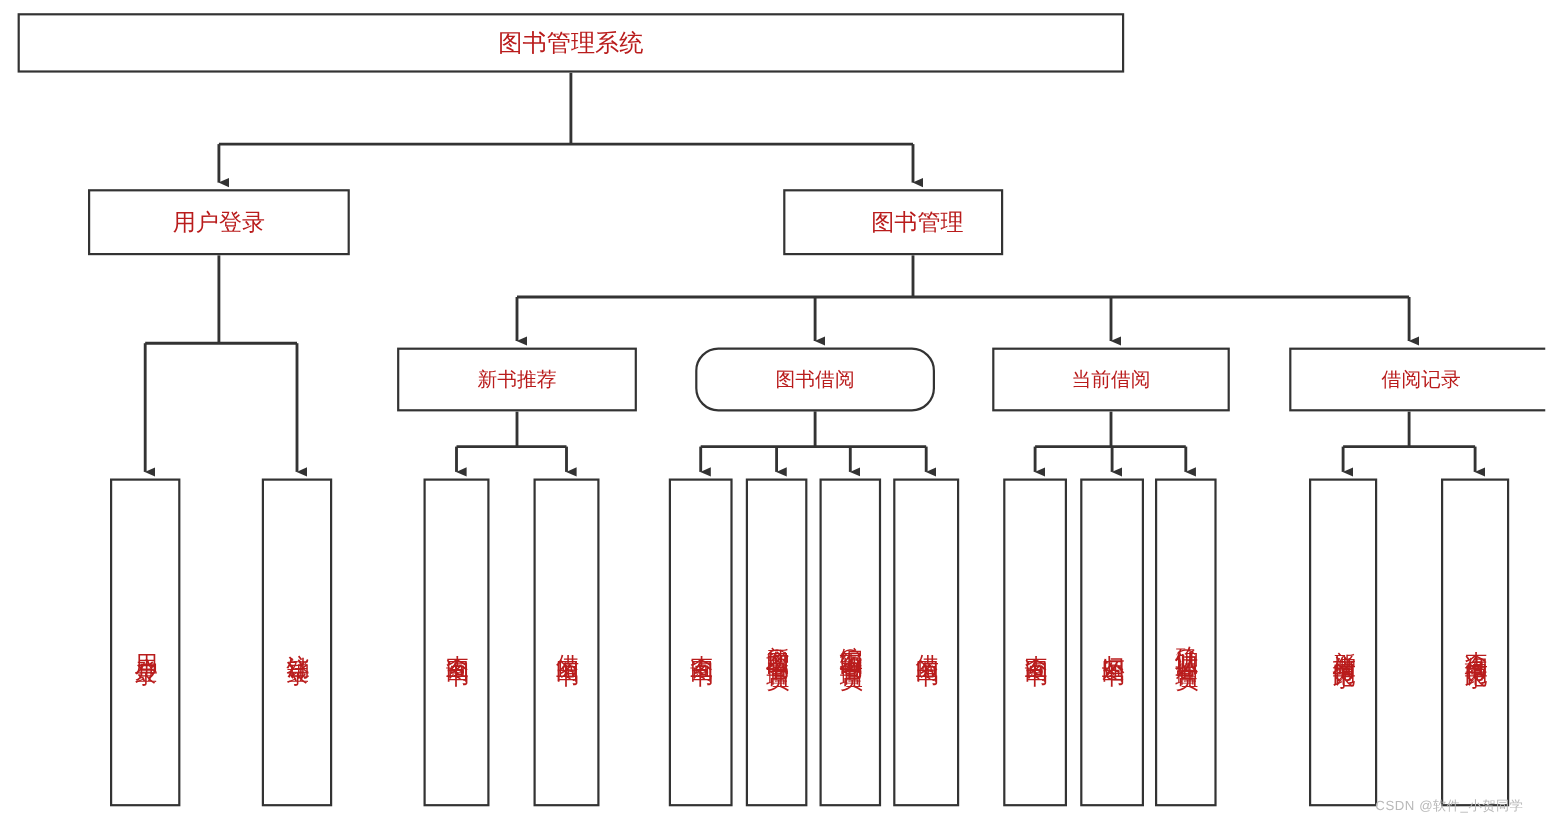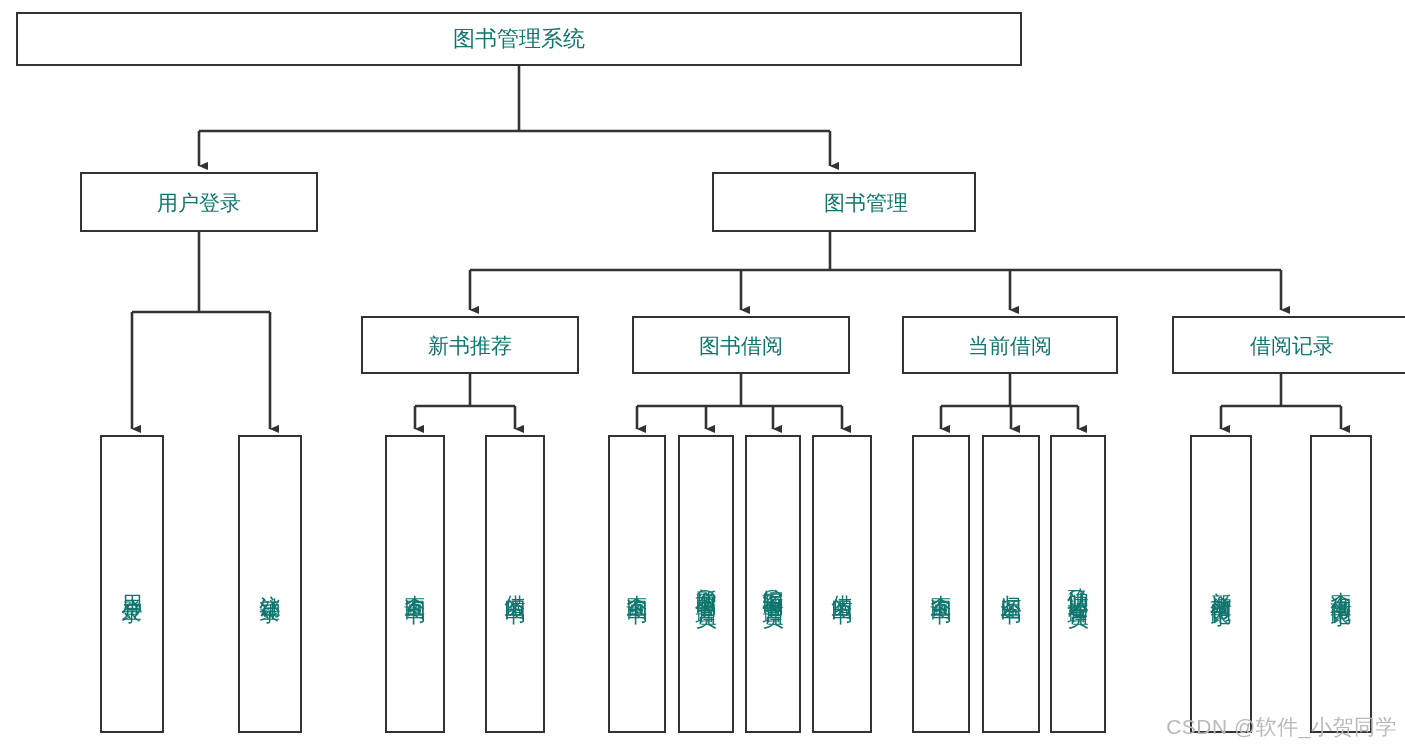--- a/index.html
+++ b/index.html
@@ -26,53 +26,53 @@
     height: 747px;
   }
   .node {
     position: absolute;
     box-sizing: border-box;
     border: 2px solid #333333;
     background: #ffffff;
     display: flex;
     align-items: center;
     justify-content: center;
-    color: #0f766e;
+    color: #b91c1c;
   }
   .node.level-0 {
     font-size: 22px;
   }
   .node.level-1 {
     font-size: 21px;
   }
   .node.level-2 {
-    font-size: 21px;
+    font-size: 18px;
   }
   .node.leaf {
     font-size: 21px;
     align-items: center;
     justify-content: center;
   }
   .node.leaf .vtext {
     writing-mode: vertical-rl;
     text-orientation: upright;
     letter-spacing: 3px;
     line-height: 1.05;
     white-space: nowrap;
     display: block;
   }
   .node .htext {
     white-space: nowrap;
     line-height: 1;
   }
   #watermark {
     position: absolute;
-    right: 8px;
+    right: 20px;
     bottom: 6px;
-    font-size: 21px;
+    font-size: 12px;
     color: #b9b9b9;
     letter-spacing: 0.5px;
     white-space: nowrap;
     pointer-events: none;
   }
 </style>
 </head>
 <body>
 
 <div id="diagram-root">
@@ -127,28 +127,28 @@
     </g>
   </svg>
 
   <div class="node level-0" style="left:16px; top:12px; width:1006px; height:54px;">
     <span class="htext">图书管理系统</span>
   </div>
 
   <div class="node level-1" style="left:80px; top:172px; width:238px; height:60px;">
     <span class="htext">用户登录</span>
   </div>
-  <div class="node level-1" style="left:712px; top:172px; width:264px; height:60px;padding-left:44px;">
+  <div class="node level-1" style="left:712px; top:172px; width:200px; height:60px;padding-left:44px;">
     <span class="htext">图书管理</span>
   </div>
 
   <div class="node level-2" style="left:361px; top:316px; width:218px; height:58px;">
     <span class="htext">新书推荐</span>
   </div>
-  <div class="node level-2" style="left:632px; top:316px; width:218px; height:58px;">
+  <div class="node level-2" style="left:632px; top:316px; width:218px; height:58px;border-radius:21px;">
     <span class="htext">图书借阅</span>
   </div>
   <div class="node level-2" style="left:902px; top:316px; width:216px; height:58px;align-items:center;">
     <span class="htext">当前借阅</span>
   </div>
   <div class="node level-2" style="left:1172px; top:316px; width:240px; height:58px;">
     <span class="htext">借阅记录</span>
   </div>
 
   <div class="node leaf" style="left:100px; top:435px; width:64px; height:298px;">

